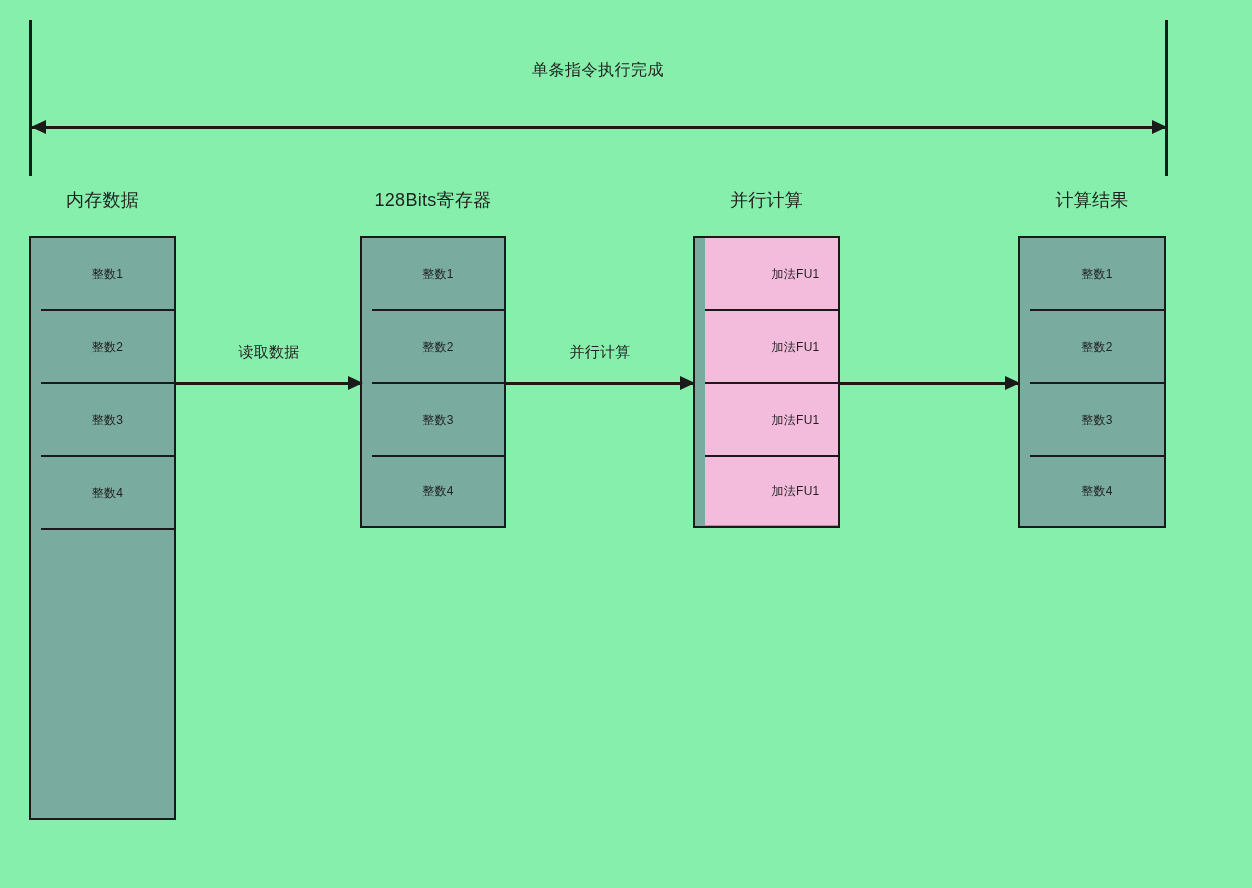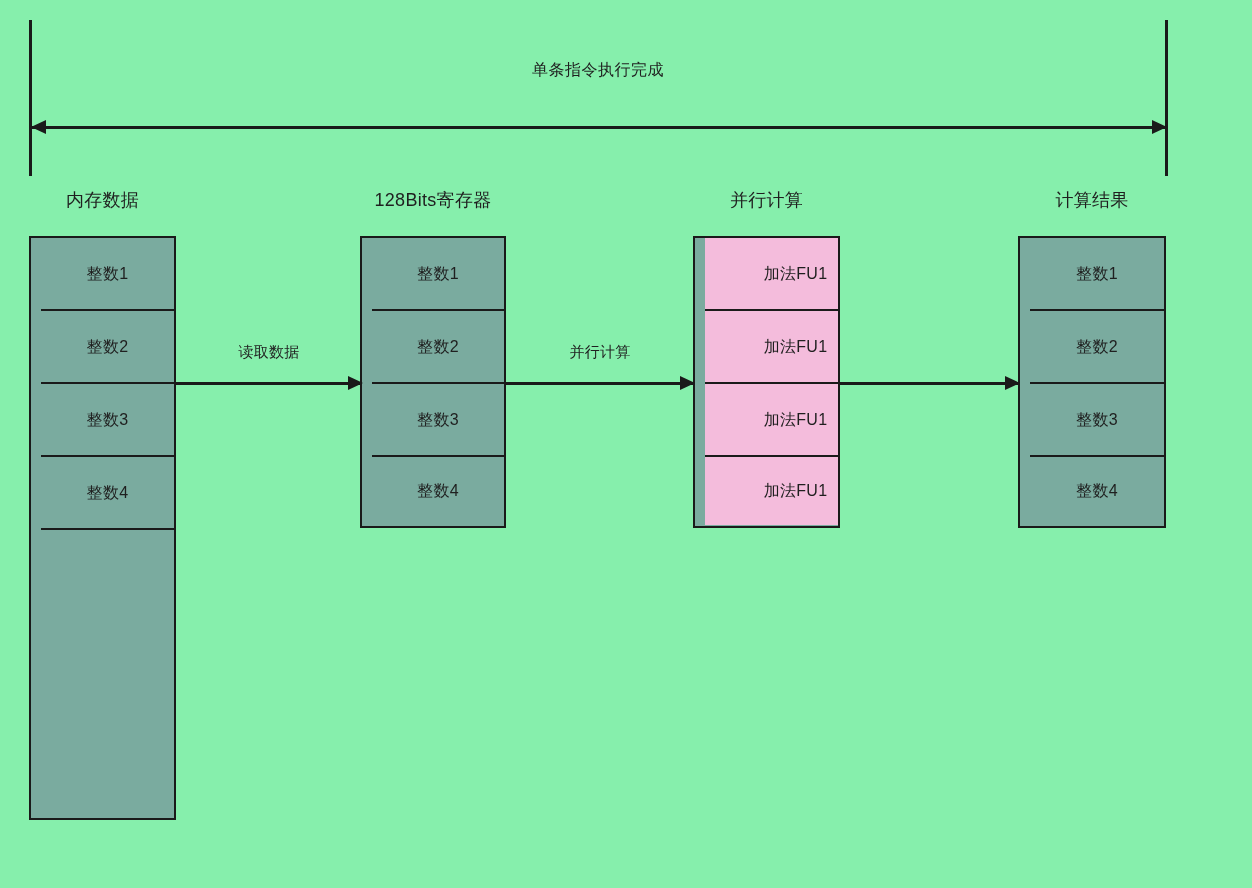--- a/index.html
+++ b/index.html
@@ -89,21 +89,21 @@
     width: 100%;
     border: 2.5px solid #1a1a1a;
     box-sizing: border-box;
     background: #7aab9f;
   }
   .cell {
     box-sizing: border-box;
     display: flex;
     align-items: center;
     justify-content: center;
-    font-size: 16px;
+    font-size: 12px;
     line-height: 20px;
     letter-spacing: 0.3px;
     border-bottom: 2.5px solid #1a1a1a;
     background: #7aab9f;
     margin-left: 10px;
   }
   .cell:last-child { border-bottom: none; }
   .cell.pink { background: #f4bcdc; padding-left: 48px; }
   .cell.blank { }
 

